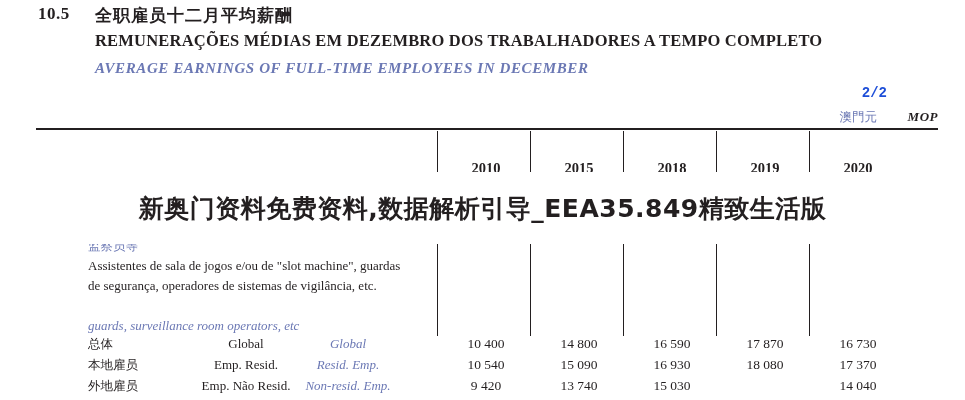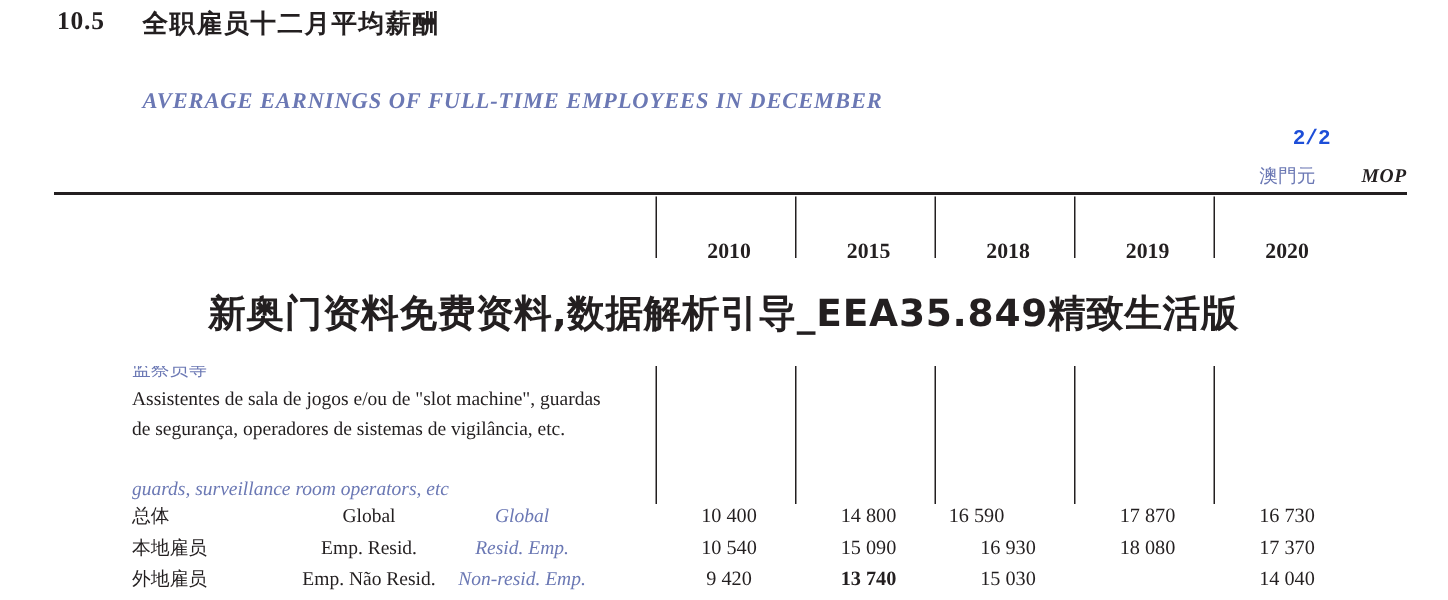--- a/index.html
+++ b/index.html
@@ -224,20 +224,21 @@
     white-space: nowrap;
   }
 </style>
 </head>
 <body>
 
 <div class="page">
 
   <div class="section-number">10.5</div>
   <div class="title-zh">全职雇员十二月平均薪酬</div>
+  <div class="title-pt">REMUNERAÇÕES MÉDIAS EM DEZEMBRO DOS TRABALHADORES A TEMPO COMPLETO</div>
   <div class="title-en">AVERAGE EARNINGS OF FULL-TIME EMPLOYEES IN DECEMBER</div>
   <div class="page-count">2/2</div>
   <div class="unit-zh">澳門元</div>
   <div class="unit-en">MOP</div>
 
   <div class="rule rule-top"></div>
   <div class="rule rule-mid"></div>
 
   <div class="vsep" style="left:437px;"></div>
   <div class="vsep" style="left:530px;"></div>
@@ -255,38 +256,38 @@
   <div class="occ" style="top:238px;">监察员等</div>
   <div class="occ-pt" style="top:258px;">Assistentes de sala de jogos e/ou de "slot machine", guardas</div>
   <div class="occ-pt" style="top:278px;">de segurança, operadores de sistemas de vigilância, etc.</div>
   <div class="occ-en" style="top:318px;">guards, surveillance room operators, etc</div>
 
   <div class="rowlabel-zh" style="top:336px;">总体</div>
   <div class="rowlabel-pt" style="top:336px;">Global</div>
   <div class="rowlabel-en" style="top:336px;">Global</div>
   <div class="cell" style="left:440px; top:336px;">10 400</div>
   <div class="cell" style="left:533px; top:336px;">14 800</div>
-  <div class="cell" style="left:605px; top:336px;">16 590</div>
+  <div class="cell" style="left:626px; top:336px;">16 590</div>
   <div class="cell" style="left:719px; top:336px;">17 870</div>
   <div class="cell" style="left:812px; top:336px;">16 730</div>
 
   <div class="rowlabel-zh" style="top:357px;">本地雇员</div>
   <div class="rowlabel-pt" style="top:357px;">Emp. Resid.</div>
   <div class="rowlabel-en" style="top:357px;">Resid. Emp.</div>
   <div class="cell" style="left:440px; top:357px;">10 540</div>
   <div class="cell" style="left:533px; top:357px;">15 090</div>
   <div class="cell" style="left:626px; top:357px;">16 930</div>
   <div class="cell" style="left:719px; top:357px;">18 080</div>
   <div class="cell" style="left:812px; top:357px;">17 370</div>
 
   <div class="rowlabel-zh" style="top:378px;">外地雇员</div>
   <div class="rowlabel-pt" style="top:378px;">Emp. Não Resid.</div>
   <div class="rowlabel-en" style="top:378px;">Non-resid. Emp.</div>
   <div class="cell" style="left:440px; top:378px;">9 420</div>
-  <div class="cell" style="left:533px; top:378px;font-weight:bold;">13 740</div>
+  <div class="cell" style="left:533px; top:378px;">13 740</div>
   <div class="cell" style="left:626px; top:378px;">15 030</div>
   <div class="cell" style="left:719px; top:378px;margin-top:22px;">16 990</div>
   <div class="cell" style="left:812px; top:378px;">14 040</div>
 
   <div class="watermark-band"></div>
   <div class="watermark-text">新奥门资料免费资料,数据解析引导_EEA35.849精致生活版</div>
 
 </div>
 
 </body></html>

